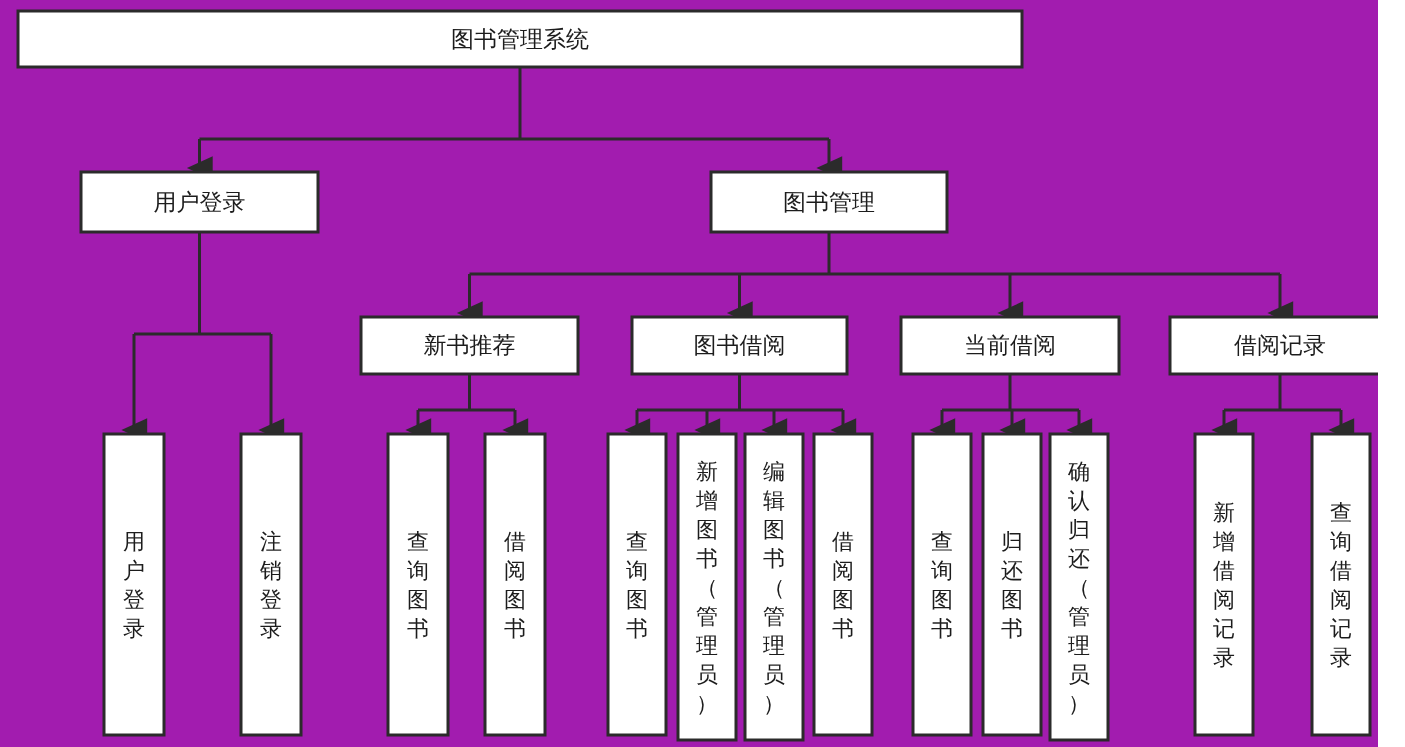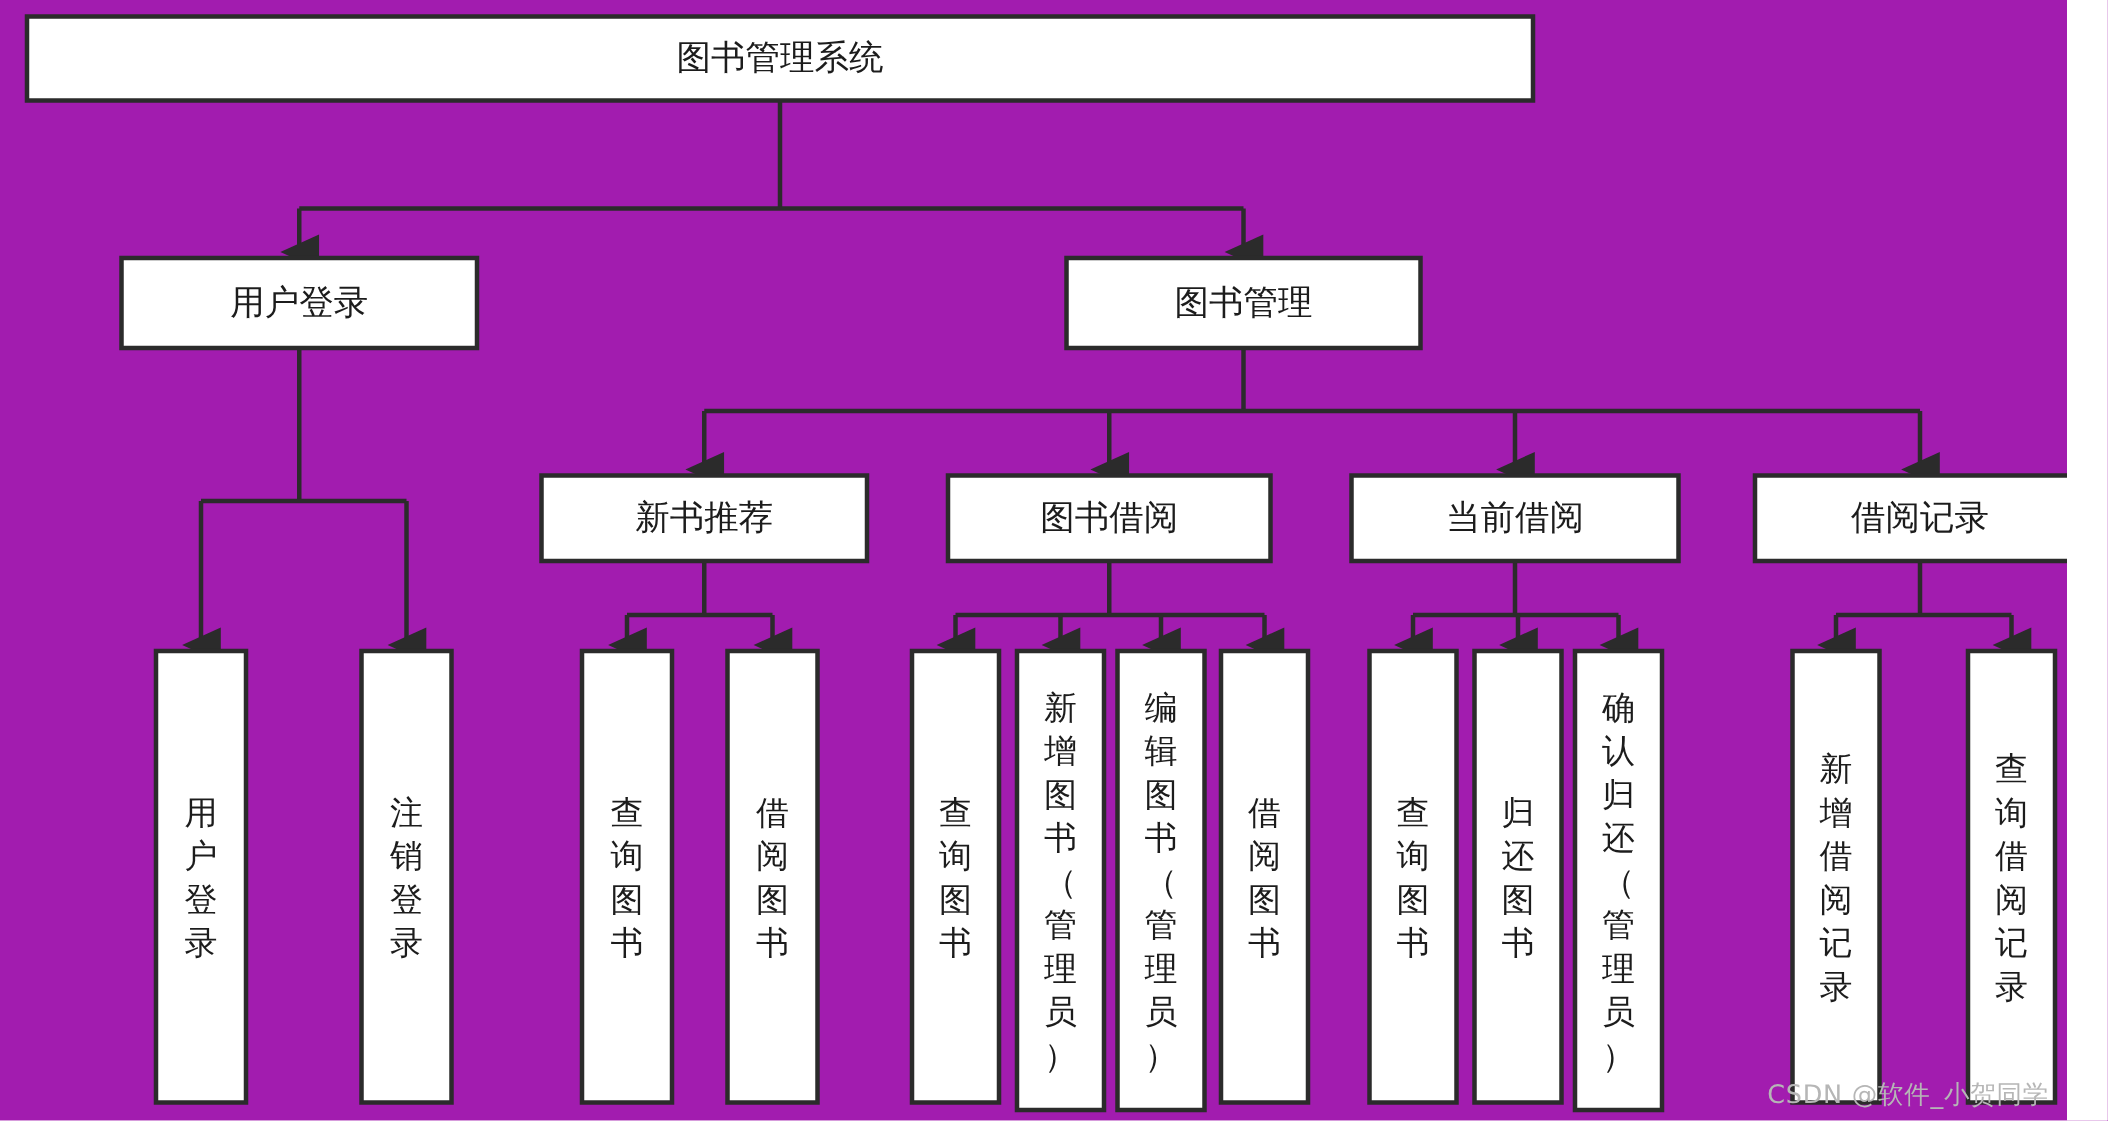--- a/index.html
+++ b/index.html
@@ -183,14 +183,13 @@
           <rect x="1195" y="434" width="58" height="301" class="node-box"></rect>
           <text class="node-label-vertical"><tspan x="1224" y="520.12">新</tspan><tspan x="1224" y="549.12">增</tspan><tspan x="1224" y="578.12">借</tspan><tspan x="1224" y="607.12">阅</tspan><tspan x="1224" y="636.12">记</tspan><tspan x="1224" y="665.12">录</tspan></text>
         </g>
         <g>
           <rect x="1312" y="434" width="58" height="301" class="node-box"></rect>
           <text class="node-label-vertical"><tspan x="1341" y="520.12">查</tspan><tspan x="1341" y="549.12">询</tspan><tspan x="1341" y="578.12">借</tspan><tspan x="1341" y="607.12">阅</tspan><tspan x="1341" y="636.12">记</tspan><tspan x="1341" y="665.12">录</tspan></text>
         </g>
       </g>
   </svg>
 
-  <div class="watermark">CSDN @软件_小贺同学</div>
 </div>
 
 </body></html>

